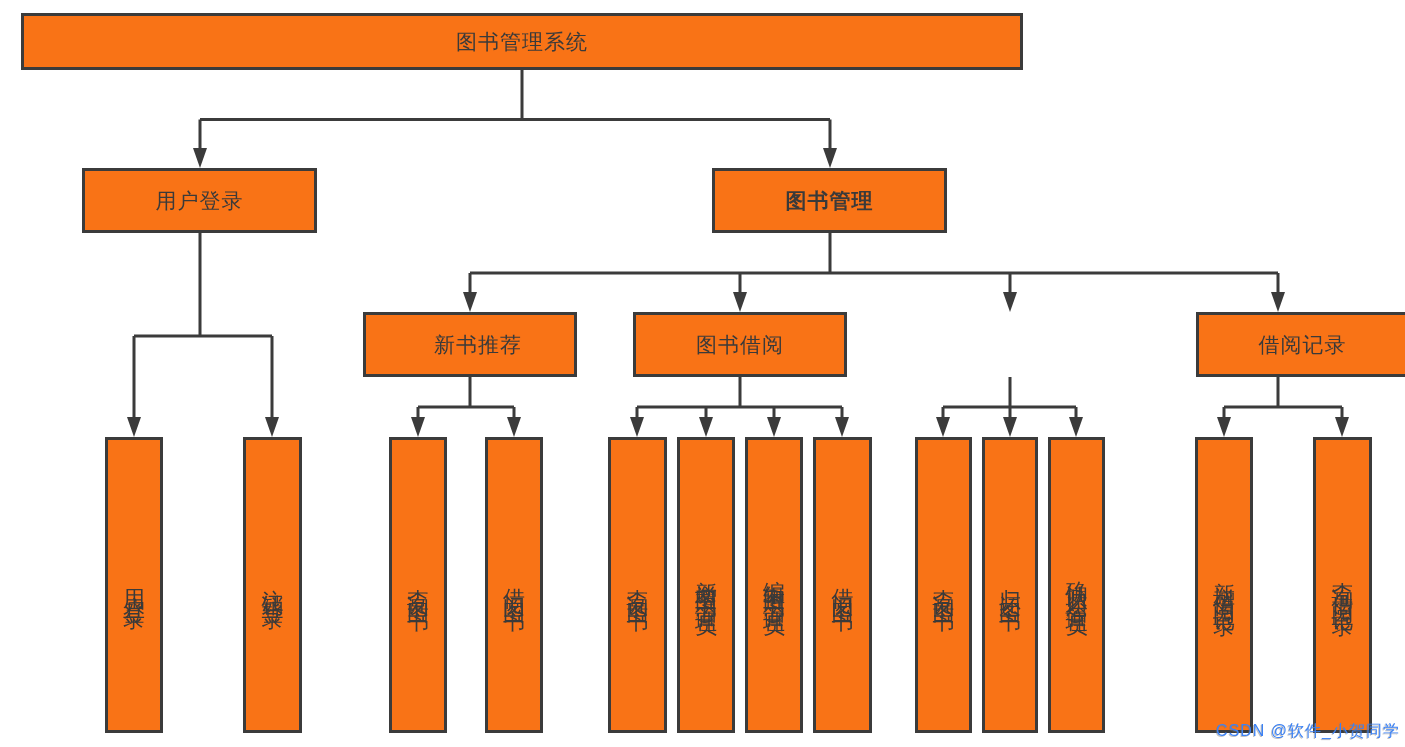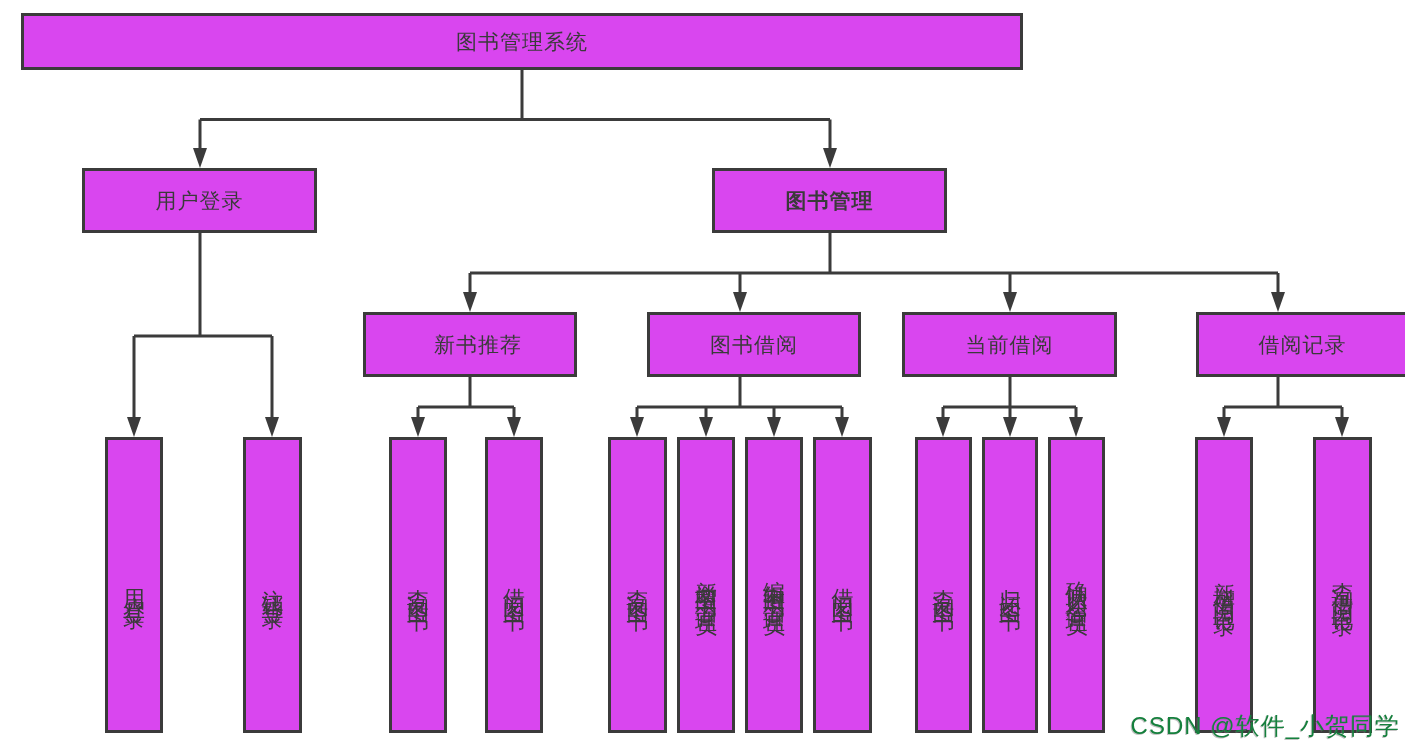--- a/index.html
+++ b/index.html
@@ -14,21 +14,21 @@
   }
   #connector-layer {
     position: absolute;
     left: 0; top: 0;
     width: 1405px; height: 747px;
   }
   .node {
     position: absolute;
     box-sizing: border-box;
     border: 3px solid #3b3b3b;
-    background: #d946ef;
+    background: #f97316;
     display: flex;
     align-items: center;
     justify-content: center;
     font-size: 21px;
     letter-spacing: 1px;
     z-index: 2;
   }
   .leaf {
     writing-mode: vertical-rl;
     text-orientation: mixed;
@@ -36,21 +36,21 @@
     font-size: 22px;
     line-height: 1;
   }
   
   #node-root            { left: 21px;  top: 13px;  width: 1002px; height: 57px; }
   
   #node-user-login      { left: 82px;  top: 168px; width: 235px; height: 65px; }
   #node-book-mgmt       { left: 712px; top: 168px; width: 235px; height: 65px; font-weight: bold; }
   
   #node-new-book-rec    { left: 363px;  top: 312px; width: 214px; height: 65px; padding-left: 16px; }
-  #node-book-borrow     { left: 633px;  top: 312px; width: 214px; height: 65px; margin-left: 14px; }
+  #node-book-borrow     { left: 633px;  top: 312px; width: 214px; height: 65px; }
   #node-current-borrow  { left: 902px;  top: 312px; width: 215px; height: 65px; }
   #node-borrow-records  { left: 1172px; top: 312px; width: 213px; height: 65px; margin-left: 24px; }
   
   #leaf-user-login  { left: 105px;  top: 437px; width: 58px; height: 296px; }
   #leaf-logout      { left: 243px;  top: 437px; width: 59px; height: 296px; }
   #leaf-nb-query    { left: 389px;  top: 437px; width: 58px; height: 296px; }
   #leaf-nb-borrow   { left: 485px;  top: 437px; width: 58px; height: 296px; }
   #leaf-bb-query    { left: 608px;  top: 437px; width: 59px; height: 296px; }
   #leaf-bb-add      { left: 677px;  top: 437px; width: 58px; height: 296px; letter-spacing: 5px; }
   #leaf-bb-edit     { left: 745px;  top: 437px; width: 58px; height: 296px; letter-spacing: 5px; }
@@ -58,22 +58,22 @@
   #leaf-cb-query    { left: 915px;  top: 437px; width: 57px; height: 296px; }
   #leaf-cb-return   { left: 982px;  top: 437px; width: 56px; height: 296px; }
   #leaf-cb-confirm  { left: 1048px; top: 437px; width: 57px; height: 296px; letter-spacing: 5px; }
   #leaf-br-add      { left: 1195px; top: 437px; width: 58px; height: 296px; }
   #leaf-br-query    { left: 1313px; top: 437px; width: 59px; height: 296px; }
 
   #watermark {
     position: absolute;
     right: 5px;
     bottom: 5px;
-    font-size: 24px;
-    color: #15803d;
+    font-size: 16px;
+    color: #3b82f6;
     letter-spacing: 1px;
     text-shadow: -1px 1px 0 rgba(120,120,120,0.45);
     z-index: 10;
     white-space: nowrap;
   }
 </style>
 </head>
 <body>
 
 <div id="canvas">
@@ -118,21 +118,20 @@
     </g>
   </svg>
 
   <div class="node" id="node-root">图书管理系统</div>
 
   <div class="node" id="node-user-login">用户登录</div>
   <div class="node" id="node-book-mgmt">图书管理</div>
 
   <div class="node" id="node-new-book-rec">新书推荐</div>
   <div class="node" id="node-book-borrow">图书借阅</div>
-  <div class="node" id="node-current-borrow">当前借阅</div>
   <div class="node" id="node-borrow-records">借阅记录</div>
 
   <div class="node leaf" id="leaf-user-login">用户登录</div>
   <div class="node leaf" id="leaf-logout">注销登录</div>
   <div class="node leaf" id="leaf-nb-query">查询图书</div>
   <div class="node leaf" id="leaf-nb-borrow">借阅图书</div>
   <div class="node leaf" id="leaf-bb-query">查询图书</div>
   <div class="node leaf" id="leaf-bb-add">新增图书（管理员）</div>
   <div class="node leaf" id="leaf-bb-edit">编辑图书（管理员）</div>
   <div class="node leaf" id="leaf-bb-borrow">借阅图书</div>

